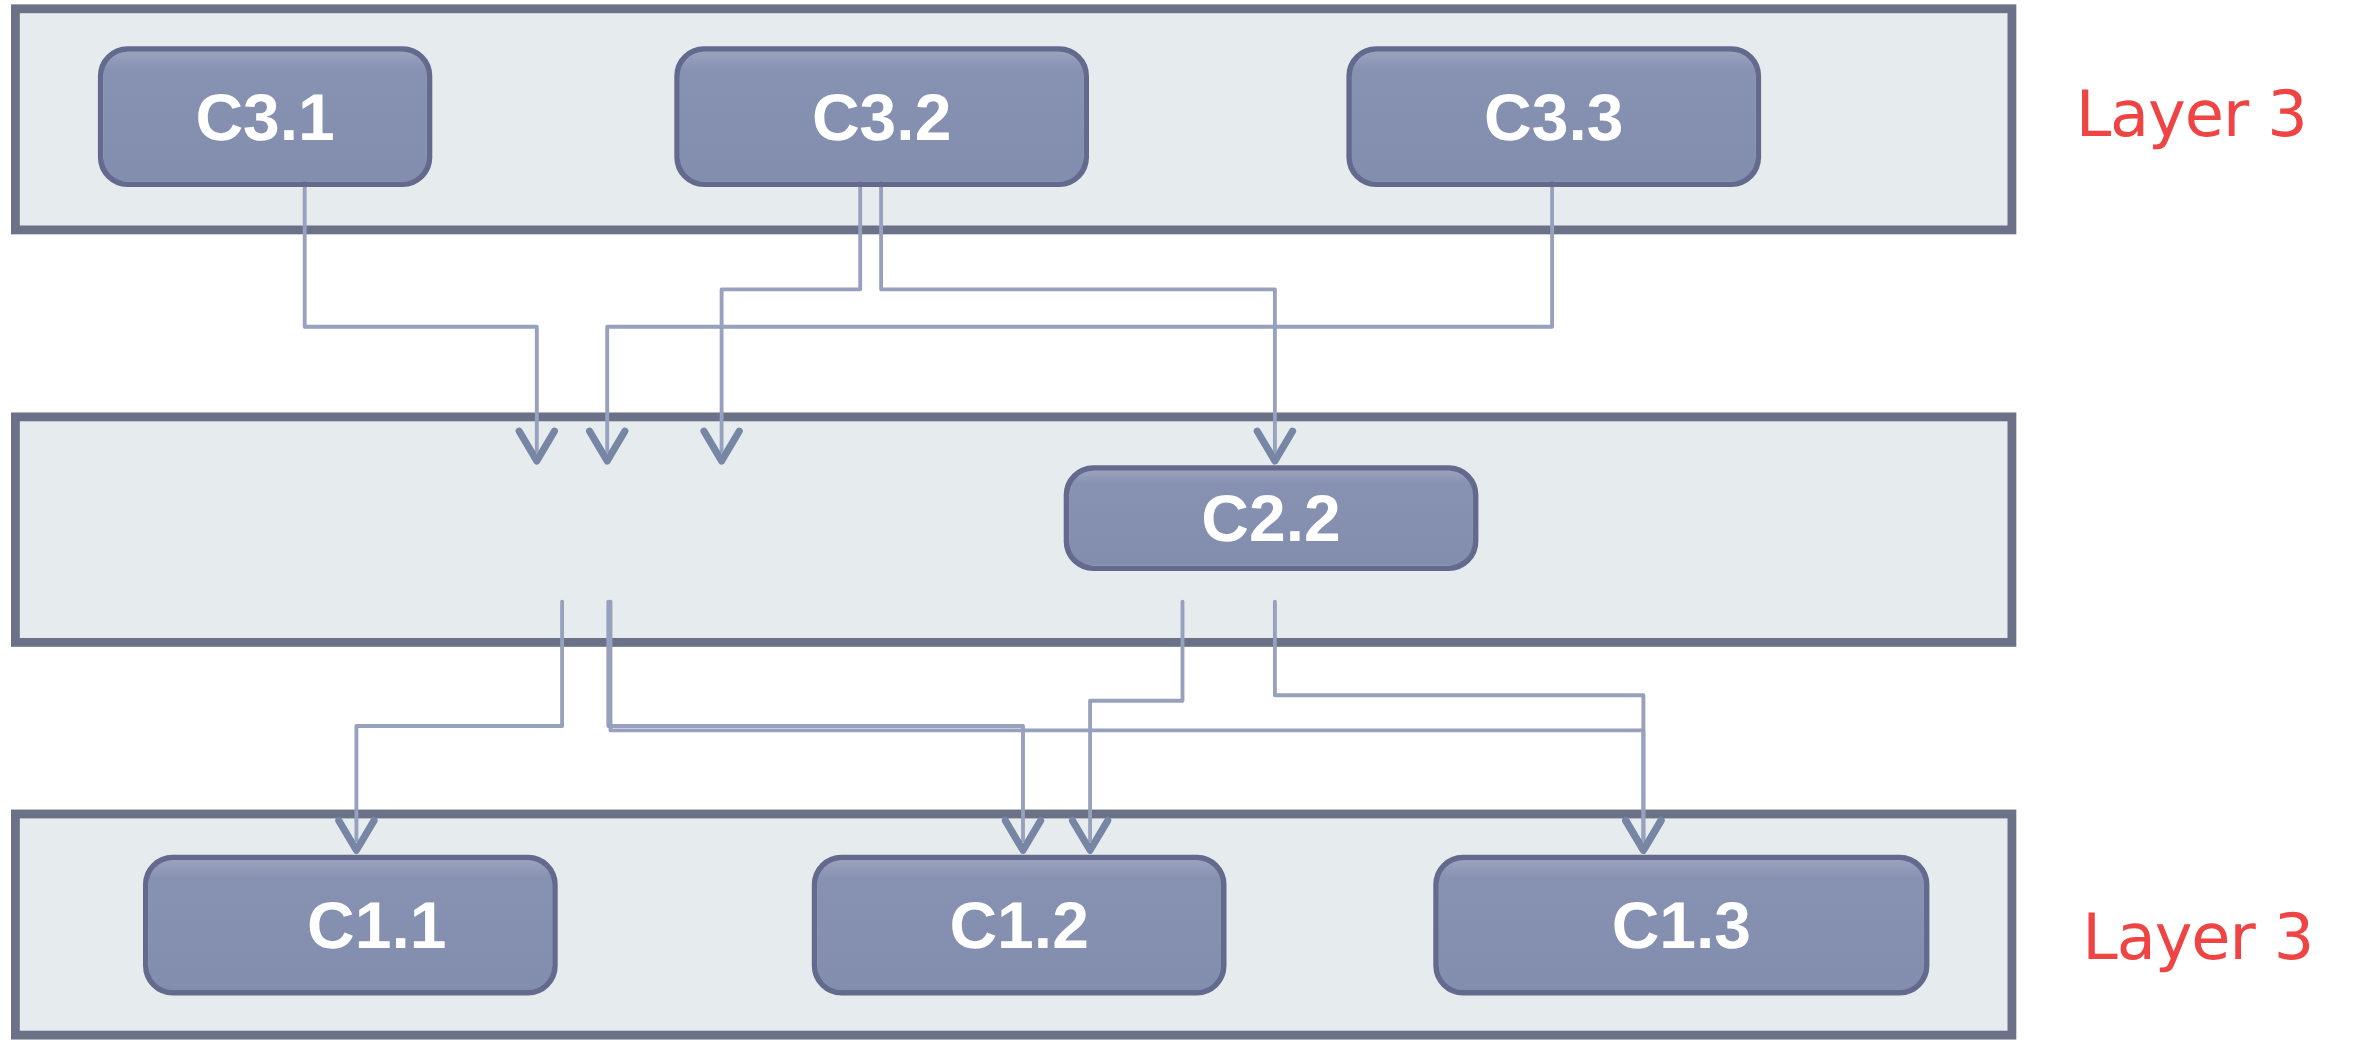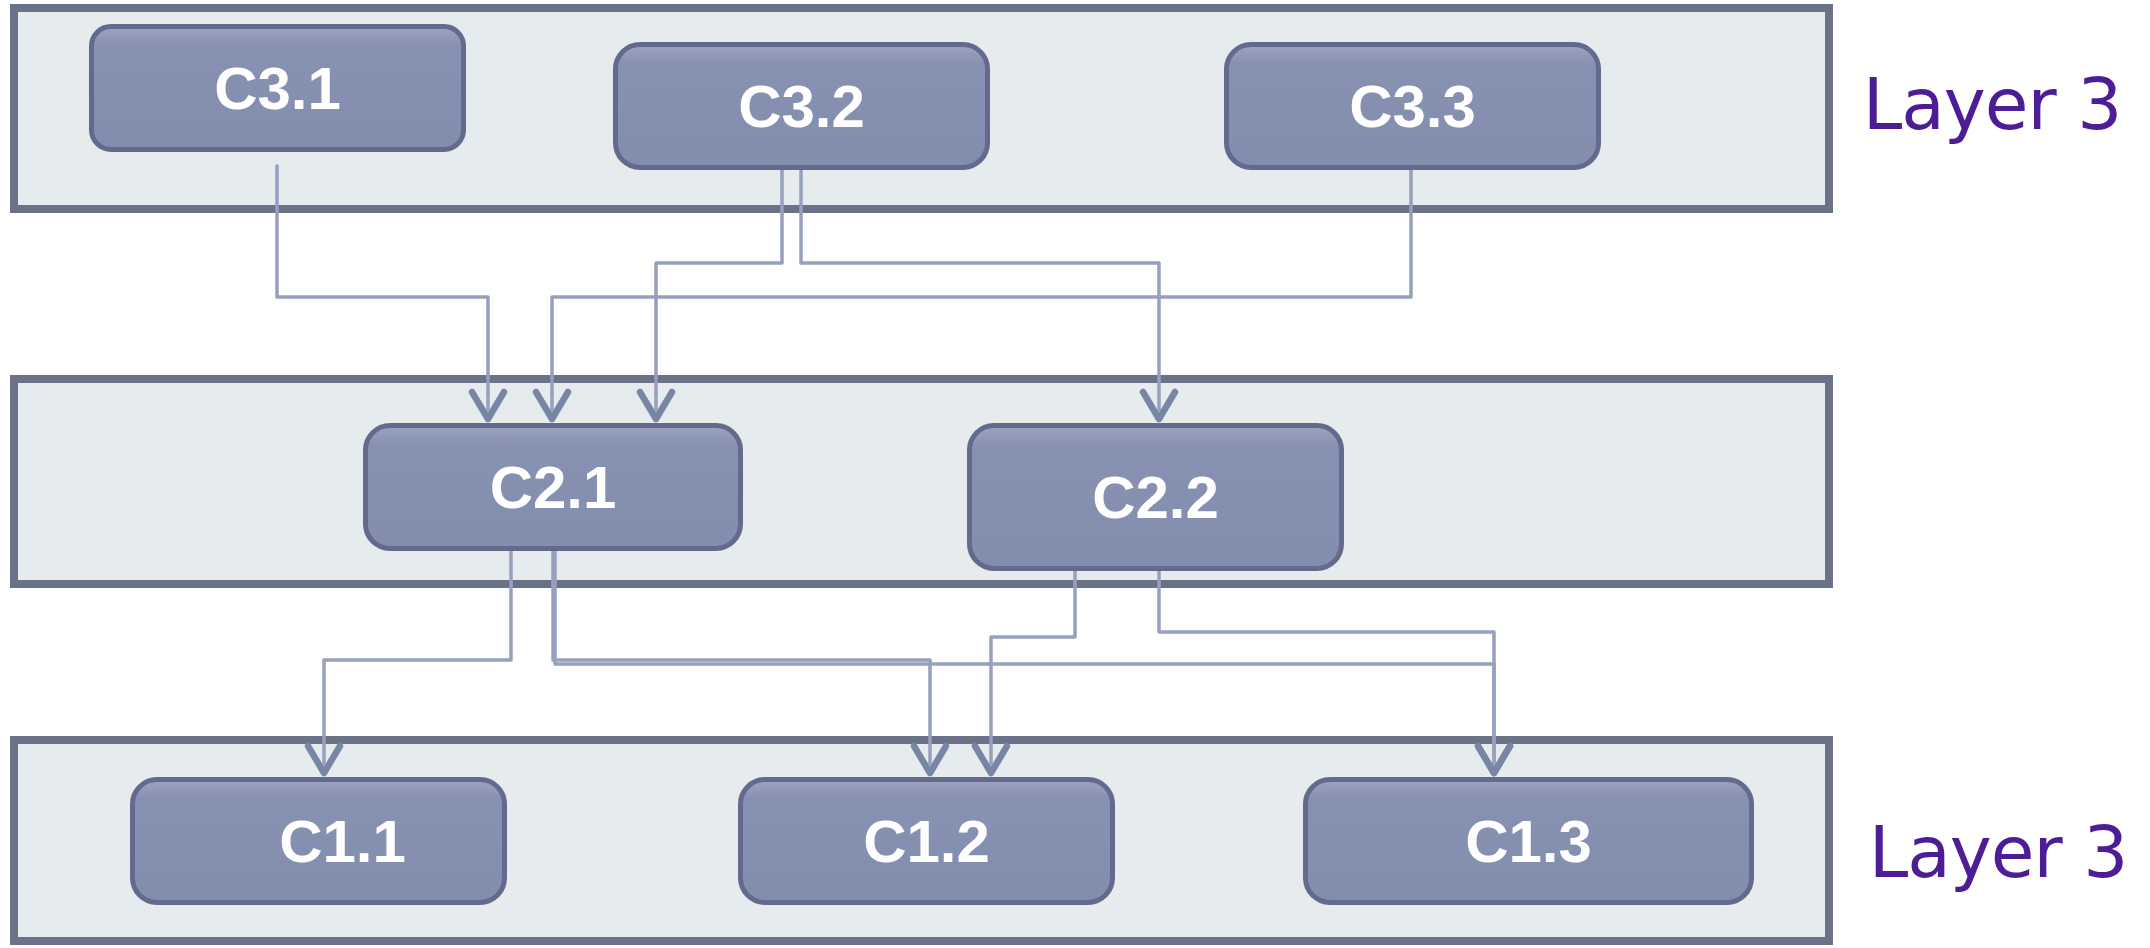--- a/index.html
+++ b/index.html
@@ -14,23 +14,23 @@
     position:absolute;
     box-sizing:border-box;
     background:#e6ebed;
     border:8px solid #6b7288;
   }
   .layer-label{
     position:absolute;
     transform:translate(-50%,-50%);
     font-family:"DejaVu Sans", sans-serif;
     font-weight:400;
-    font-size:71px;
+    font-size:58px;
     letter-spacing:-1px;
-    color:#4c1d95;
+    color:#ef4444;
     white-space:nowrap;
   }
   #edges{
     position:absolute;
     left:0;top:0;
     width:2150px;height:948px;
     z-index:2;
   }
   .node{
     position:absolute;
@@ -73,33 +73,30 @@
       <polyline points="553,547 553,660 930,660 930,764" fill="none" stroke="#97a0bc" stroke-width="3.5" stroke-linecap="round" stroke-linejoin="round"></polyline>
       <polyline points="914,746 930,773 946,746" fill="none" stroke="#7886a6" stroke-width="6.5" stroke-linecap="round" stroke-linejoin="round"></polyline>
       <polyline points="555,547 555,664 1494,664 1494,764" fill="none" stroke="#97a0bc" stroke-width="3.5" stroke-linecap="round" stroke-linejoin="round"></polyline>
       <polyline points="1478,746 1494,773 1510,746" fill="none" stroke="#7886a6" stroke-width="6.5" stroke-linecap="round" stroke-linejoin="round"></polyline>
       <polyline points="1075,547 1075,637 991,637 991,764" fill="none" stroke="#97a0bc" stroke-width="3.5" stroke-linecap="round" stroke-linejoin="round"></polyline>
       <polyline points="975,746 991,773 1007,746" fill="none" stroke="#7886a6" stroke-width="6.5" stroke-linecap="round" stroke-linejoin="round"></polyline>
       <polyline points="1159,547 1159,632 1494,632 1494,764" fill="none" stroke="#97a0bc" stroke-width="3.5" stroke-linecap="round" stroke-linejoin="round"></polyline>
       <polyline points="1478,746 1494,773 1510,746" fill="none" stroke="#7886a6" stroke-width="6.5" stroke-linecap="round" stroke-linejoin="round"></polyline>
     </svg>
 
-  <div class="node" style="left: 89px; top: 24px; width: 377px; height: 128px; border-radius: 22px;">
+  <div class="node" style="left: 89px; top: 42px; width: 304px; height: 128px;">
     <span>C3.1</span>
   </div>
   <div class="node" style="left: 613px; top: 42px; width: 377px; height: 128px;">
     <span>C3.2</span>
   </div>
   <div class="node" style="left: 1224px; top: 42px; width: 377px; height: 128px;">
     <span>C3.3</span>
   </div>
-  <div class="node" style="left: 363px; top: 423px; width: 380px; height: 128px;">
-    <span>C2.1</span>
-  </div>
-  <div class="node" style="left: 967px; top: 423px; width: 377px; height: 148px;">
+  <div class="node" style="left: 967px; top: 423px; width: 377px; height: 96px;">
     <span>C2.2</span>
   </div>
   <div class="node" style="left: 130px; top: 777px; width: 377px; height: 128px; padding-left: 48px;">
     <span>C1.1</span>
   </div>
   <div class="node" style="left: 738px; top: 777px; width: 377px; height: 128px;">
     <span>C1.2</span>
   </div>
   <div class="node" style="left: 1303px; top: 777px; width: 451px; height: 128px;">
     <span>C1.3</span>

